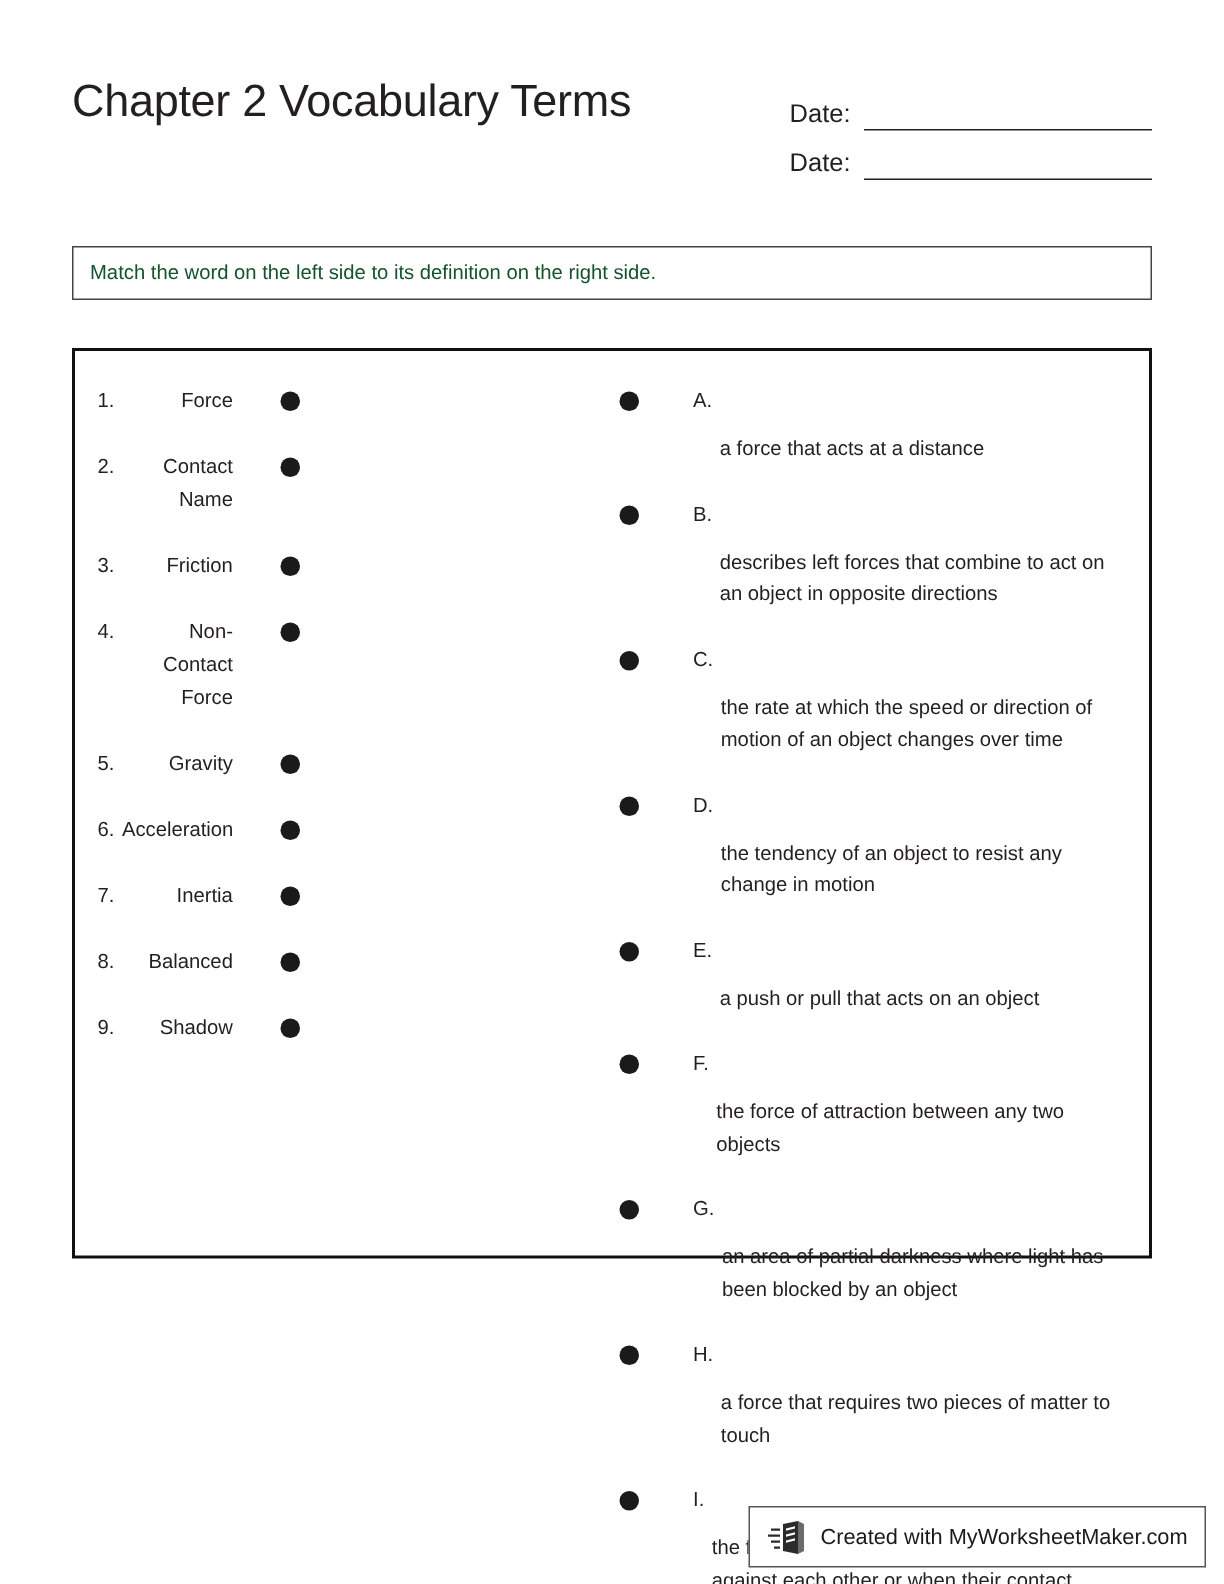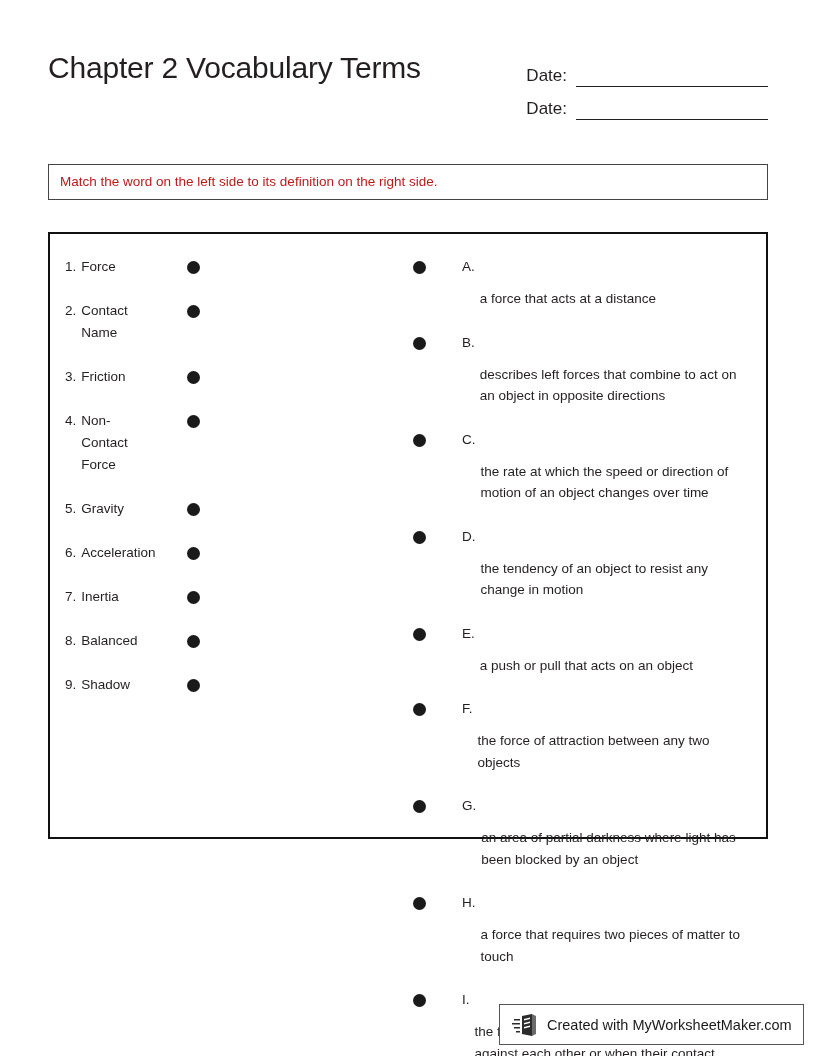--- a/index.html
+++ b/index.html
@@ -68,21 +68,21 @@
     width: 720px;
     height: 36px;
     border: 1.4px solid #444444;
     box-sizing: border-box;
     display: flex;
     align-items: center;
   }
   .instruction-text {
     font-size: 13.5px;
     line-height: 18px;
-    color: #b91c1c;
+    color: #14532d;
     padding-left: 11px;
   }
 
   
   .match-panel {
     position: absolute;
     left: 48px;
     top: 232px;
     width: 720px;
     height: 607px;
@@ -116,20 +116,21 @@
     font-size: 13.5px;
     line-height: 22px;
     color: #231f20;
   }
   .term-num {
     padding-right: 5px;
     white-space: nowrap;
   }
   .term-word {
     width: 74px;
+    text-align: right;
   }
   .dot {
     width: 13px;
     height: 13px;
     border-radius: 50%;
     background: #1a1a1a;
     flex: 0 0 auto;
     margin-top: 5px;
   }
 

